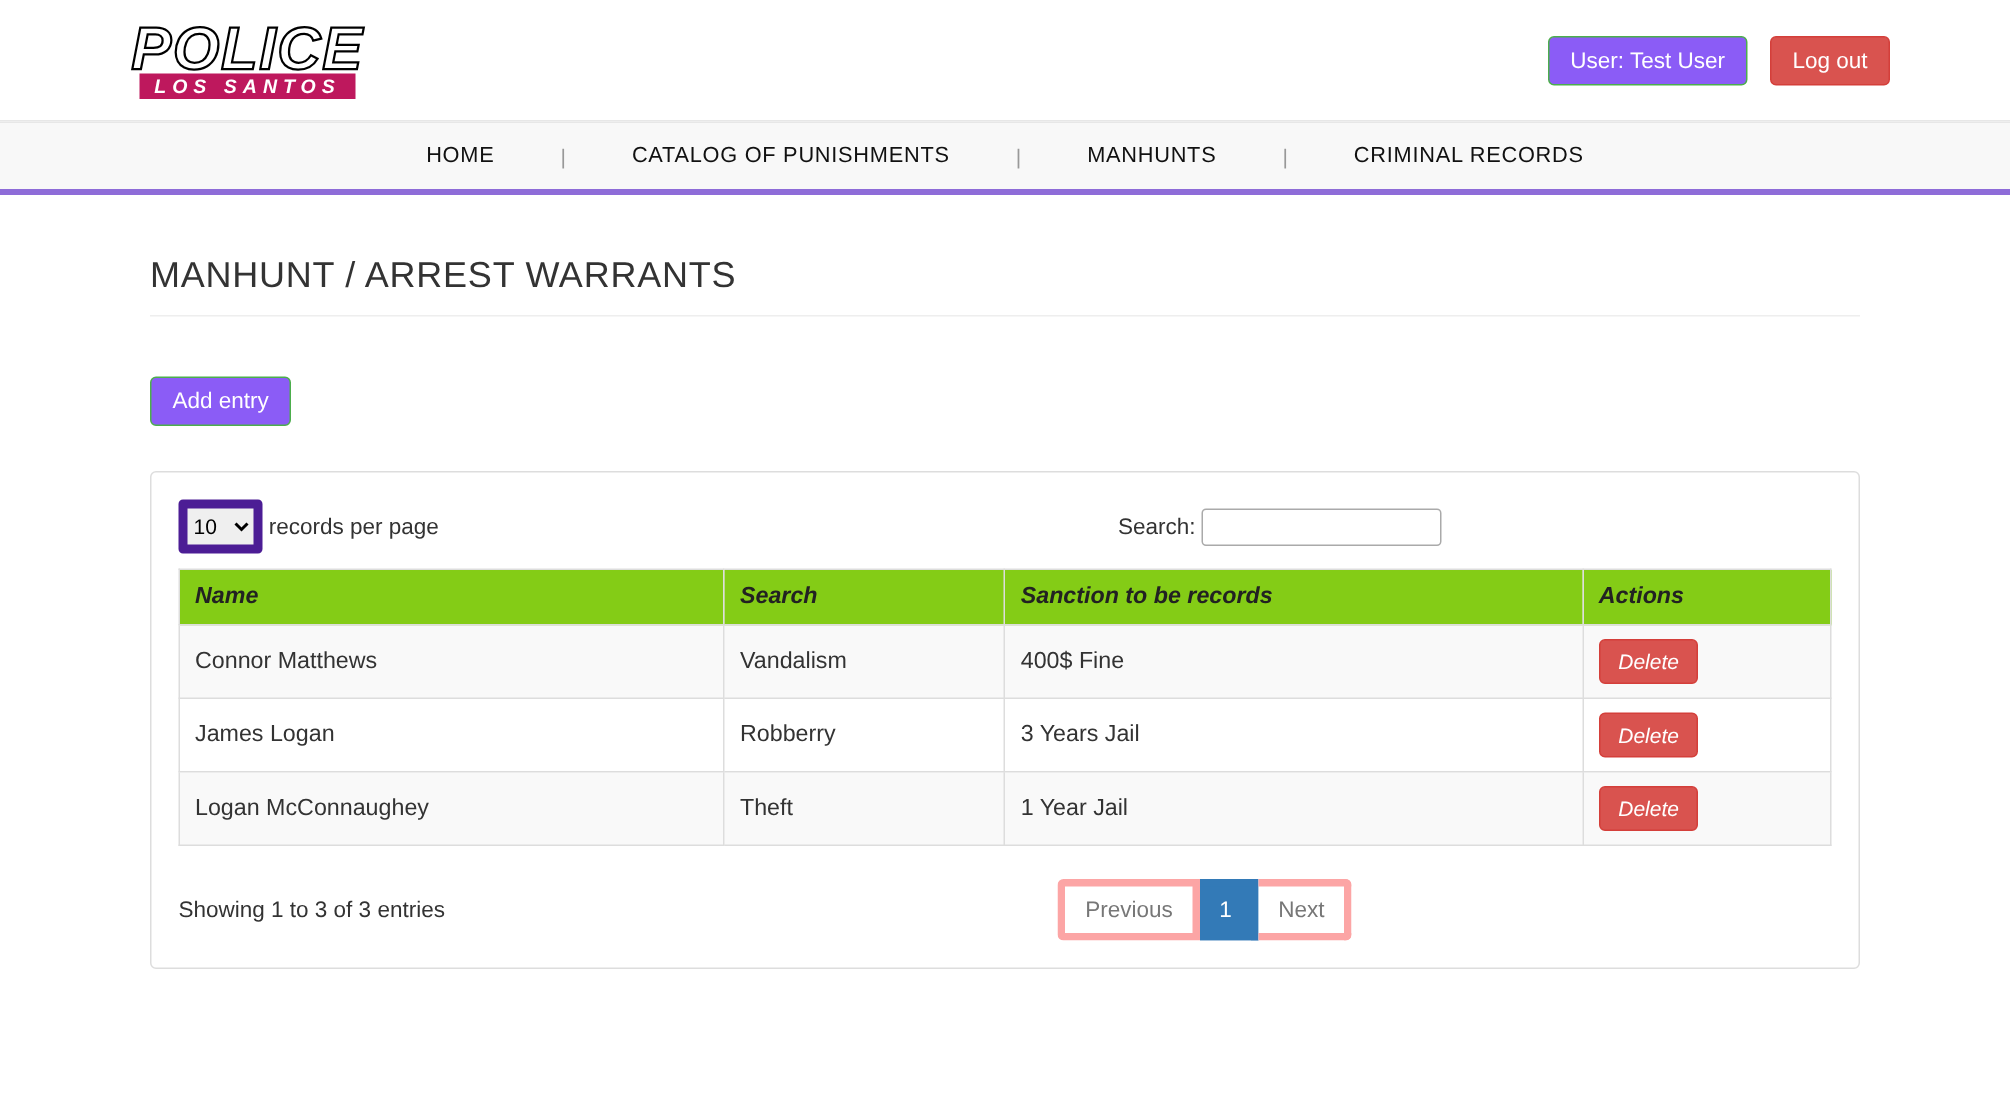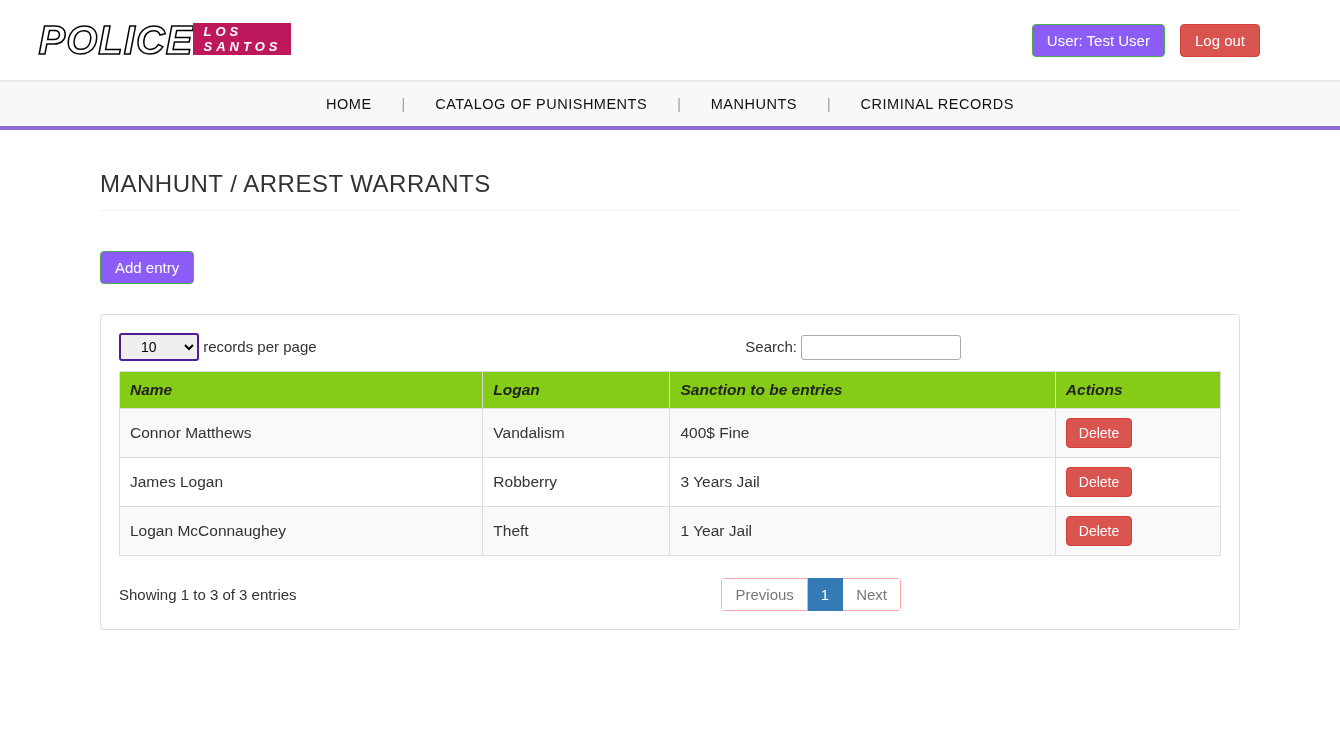--- a/index.html
+++ b/index.html
@@ -13,21 +13,21 @@
     display: flex;
     justify-content: space-between;
     align-items: center;
     padding: 10px 80px;
     border-bottom: 1px solid #e7e7e7;
   }
   .logo {
     width: 170px;
     height: 60px;
     display: flex;
-    flex-direction: row;
+    flex-direction: column;
     justify-content: center;
     align-items: center;
   }
   .logo .word {
     font-family: Impact, "Arial Black", sans-serif;
     font-size: 40px;
     font-style: italic;
     letter-spacing: 1px;
     line-height: 0.9;
     -webkit-text-stroke: 1.5px #000;
@@ -59,21 +59,21 @@
   .btn-success { background: #8b5cf6; border-color: #4cae4c; }
   .btn-danger  { background: #d9534f; border-color: #d43f3a; }
 
   .navbar {
     background: #f8f8f8;
     border-top: 1px solid #e7e7e7;
     border-bottom: 4px solid #8e6cd8;
     display: flex;
     justify-content: center;
     align-items: center;
-    gap: 30px;
+    gap: 44px;
     padding: 14px 0;
   }
   .navbar a {
     color: #111;
     text-decoration: none;
     font-size: 14.5px;
     letter-spacing: 0.5px;
   }
   .nav-sep { color: #999; }
 
@@ -101,23 +101,23 @@
   }
 
   .table-controls {
     display: flex;
     justify-content: space-between;
     align-items: center;
     margin-bottom: 10px;
     font-size: 15px;
   }
   .length-ctrl select {
-    border: 2px solid #4c1d95;
+    border: 6px solid #4c1d95;
     border-radius: 3px;
-    padding: 3px 16px;
+    padding: 3px 0;
     font-size: 14px;
   }
   .search-ctrl { margin-right: 260px; }
   .search-ctrl input {
     border: 1px solid #aaa;
     border-radius: 3px;
     padding: 4px 6px;
     width: 160px;
     margin-left: 4px;
   }
@@ -134,39 +134,39 @@
     font-size: 15.5px;
     vertical-align: middle;
   }
   table.data th {
     background: #84cc16;
     font-weight: 600;
     color: #222;
     font-style: italic;
   }
   table.data tbody tr:nth-child(odd) td { background: #f9f9f9; }
-  .btn-sm { padding: 6px 12px; font-size: 14px; }
+  .btn-sm { padding: 6px 12px; font-size: 14px; font-style: italic; }
 
   .table-footer {
     display: flex;
     justify-content: space-between;
     align-items: center;
     margin-top: 22px;
     font-size: 15px;
     color: #333;
     gap: 40px;
   }
   .pagination {
     display: flex;
     border-radius: 4px;
     overflow: hidden;
     margin-right: 320px;
   }
   .pagination .pg {
-    border: 1px solid #fca5a5;
+    border: 5px solid #fca5a5;
     padding: 7px 13px;
     color: #777;
     background: #fff;
     cursor: pointer;
   }
   .pagination .pg + .pg { border-left: none; }
   .pagination .pg.active {
     background: #337ab7; color: #fff; border-color: #337ab7;
   }
 </style>
@@ -210,22 +210,22 @@
       </div>
       <div class="search-ctrl">
         <label>Search:</label><input type="text" style="">
       </div>
     </div>
 
     <table class="data">
       <thead>
         <tr>
           <th style="width:33%">Name</th>
-          <th style="width:17%">Logan</th>
-          <th style="width:35%">Sanction to be entries</th>
+          <th style="width:17%">Search</th>
+          <th style="width:35%">Sanction to be records</th>
           <th style="width:15%">Actions</th>
         </tr>
       </thead>
       <tbody id="tbody">
           <tr>
             <td>Connor Matthews</td>
             <td>Vandalism</td>
             <td>400$ Fine</td>
             <td><button class="btn btn-danger btn-sm">Delete</button></td>
           </tr>

